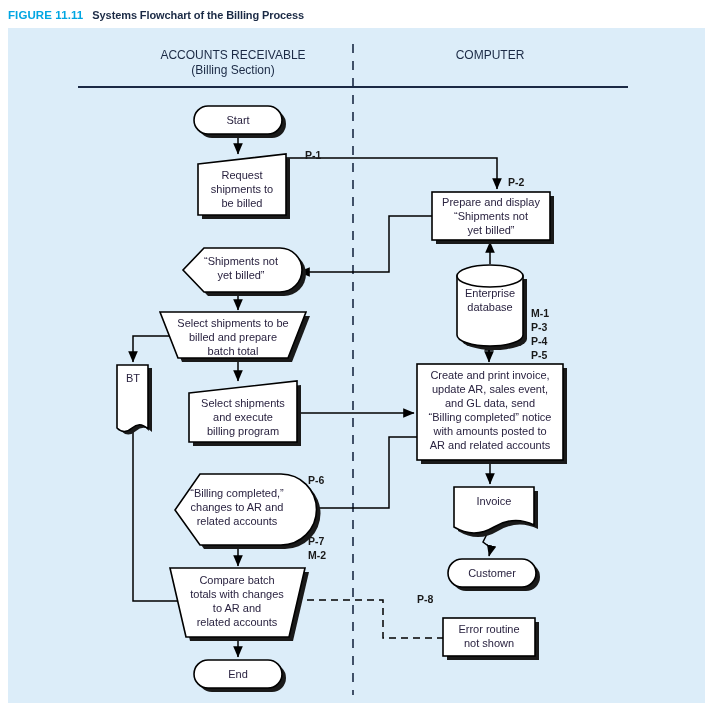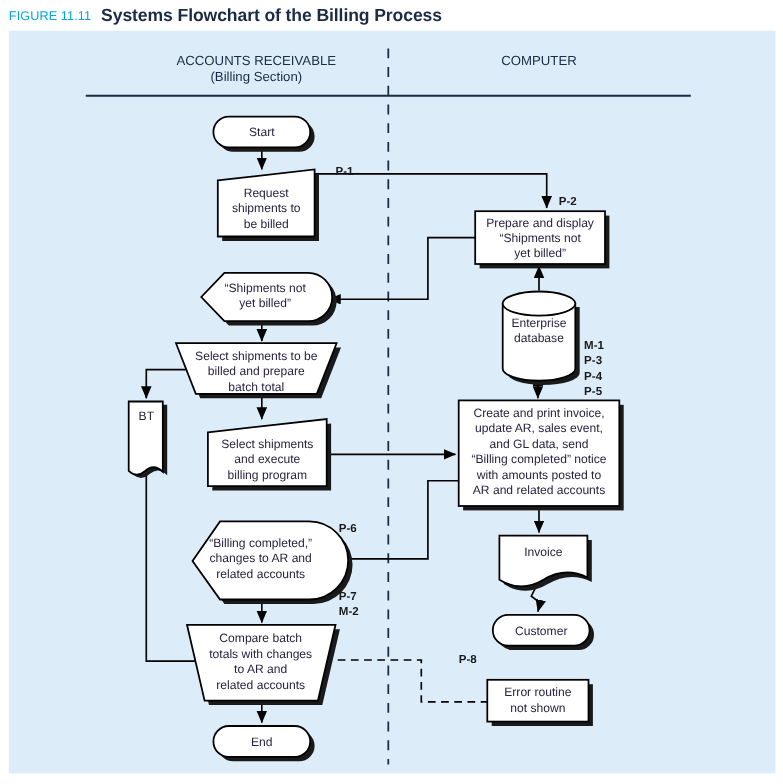--- a/index.html
+++ b/index.html
@@ -26,26 +26,26 @@
     left: 8px;
     top: 4px;
     height: 22px;
     display: flex;
     align-items: center;
     gap: 9px;
     white-space: nowrap;
   }
   .caption-figure-label {
     font-size: 11.5px;
-    font-weight: normal;
+    font-weight: bold;
     color: #00a6e2;
     letter-spacing: 0.1px;
   }
   .caption-figure-title {
-    font-size: 16px;
+    font-size: 11px;
     font-weight: bold;
     color: #1b2a45;
     letter-spacing: -0.1px;
   }
   .panel {
     position: absolute;
     left: 8px;
     top: 28px;
     width: 697px;
     height: 675px;

